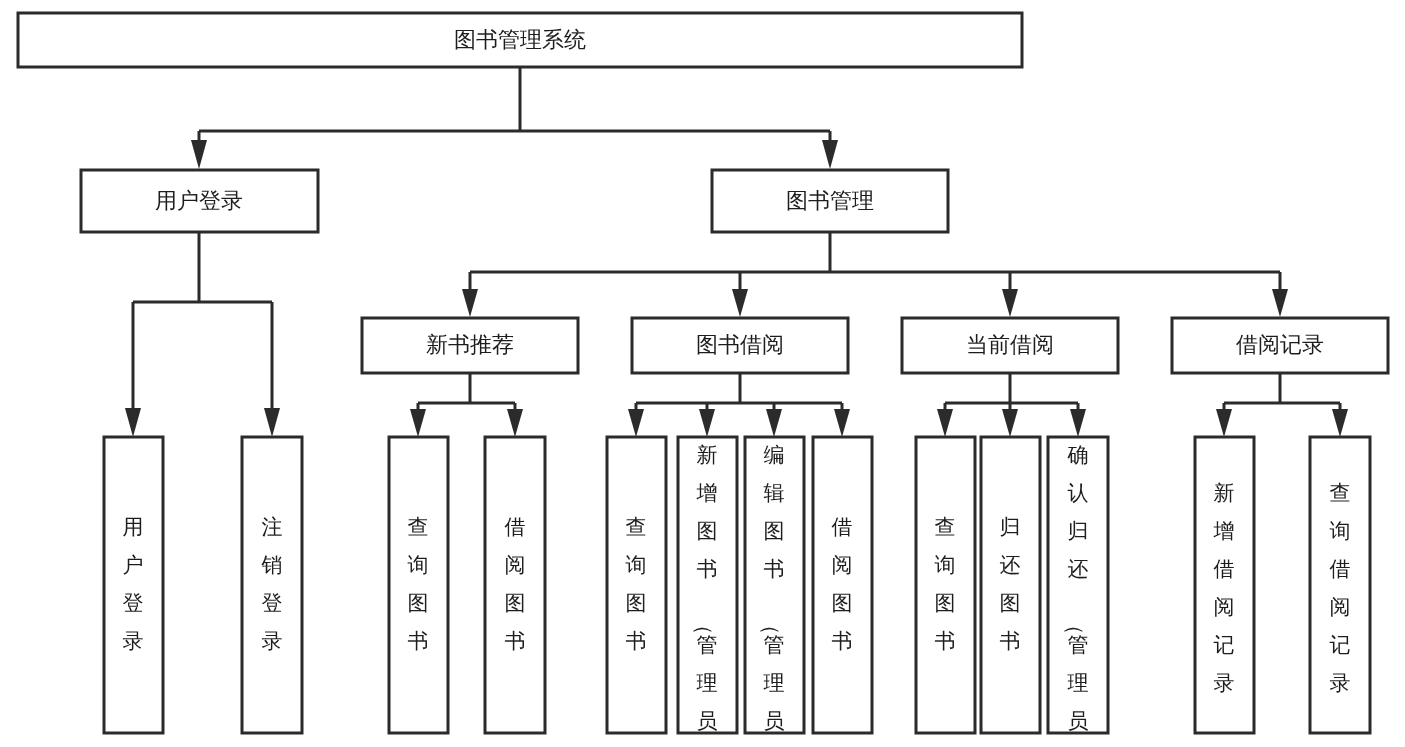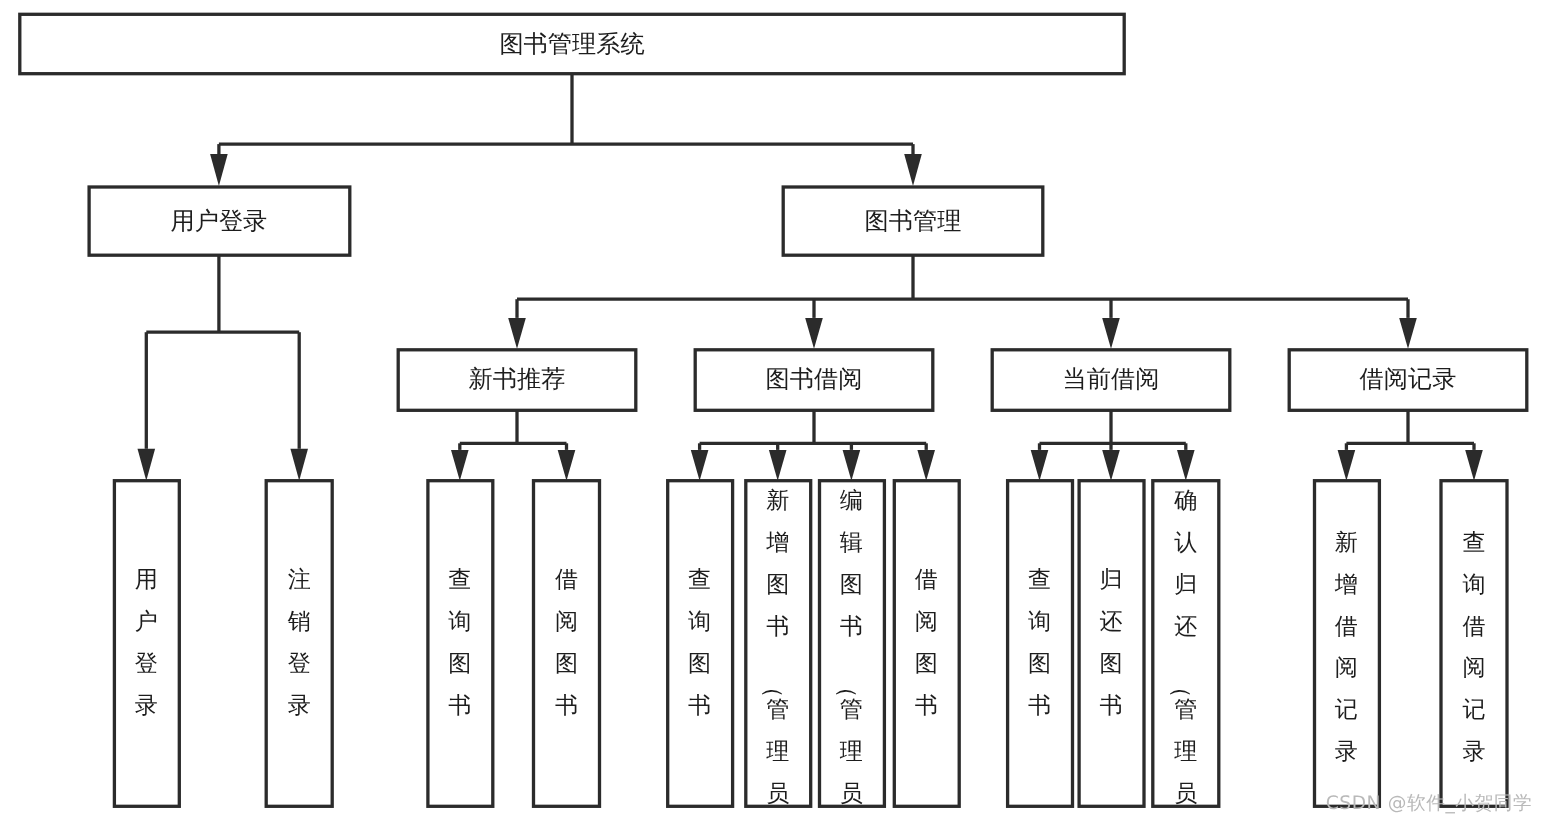--- a/index.html
+++ b/index.html
@@ -241,15 +241,14 @@
       <text class="node-label vertical-label" x="1224" y="494"><tspan x="1224" y="494">新</tspan><tspan x="1224" y="532">增</tspan><tspan x="1224" y="570">借</tspan><tspan x="1224" y="608">阅</tspan><tspan x="1224" y="646">记</tspan><tspan x="1224" y="684">录</tspan></text>
     </g>
 
     <g>
       <rect class="node-box" x="1310" y="437" width="60" height="296"></rect>
       <text class="node-label vertical-label" x="1340" y="494"><tspan x="1340" y="494">查</tspan><tspan x="1340" y="532">询</tspan><tspan x="1340" y="570">借</tspan><tspan x="1340" y="608">阅</tspan><tspan x="1340" y="646">记</tspan><tspan x="1340" y="684">录</tspan></text>
     </g>
 
   </svg>
 
-  <div class="watermark">CSDN @软件_小贺同学</div>
 
 </div>
 
 </body></html>

